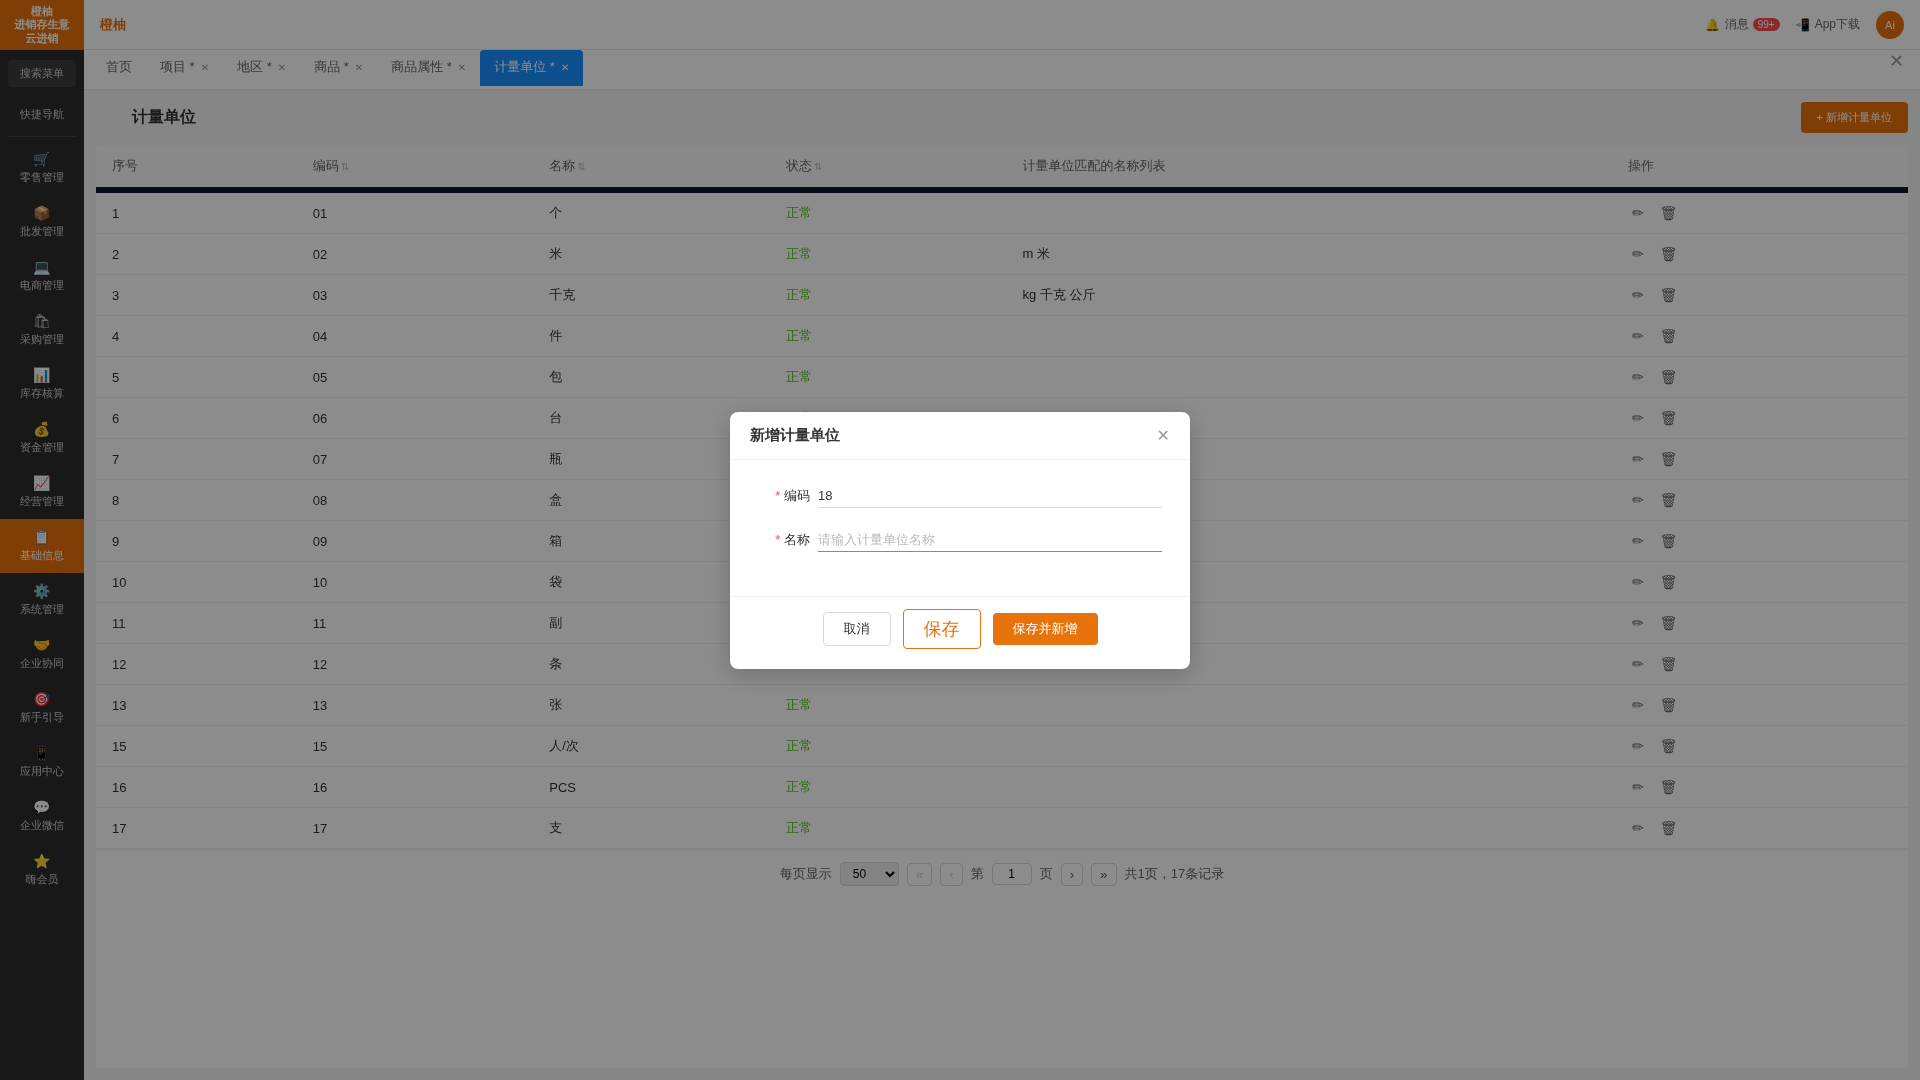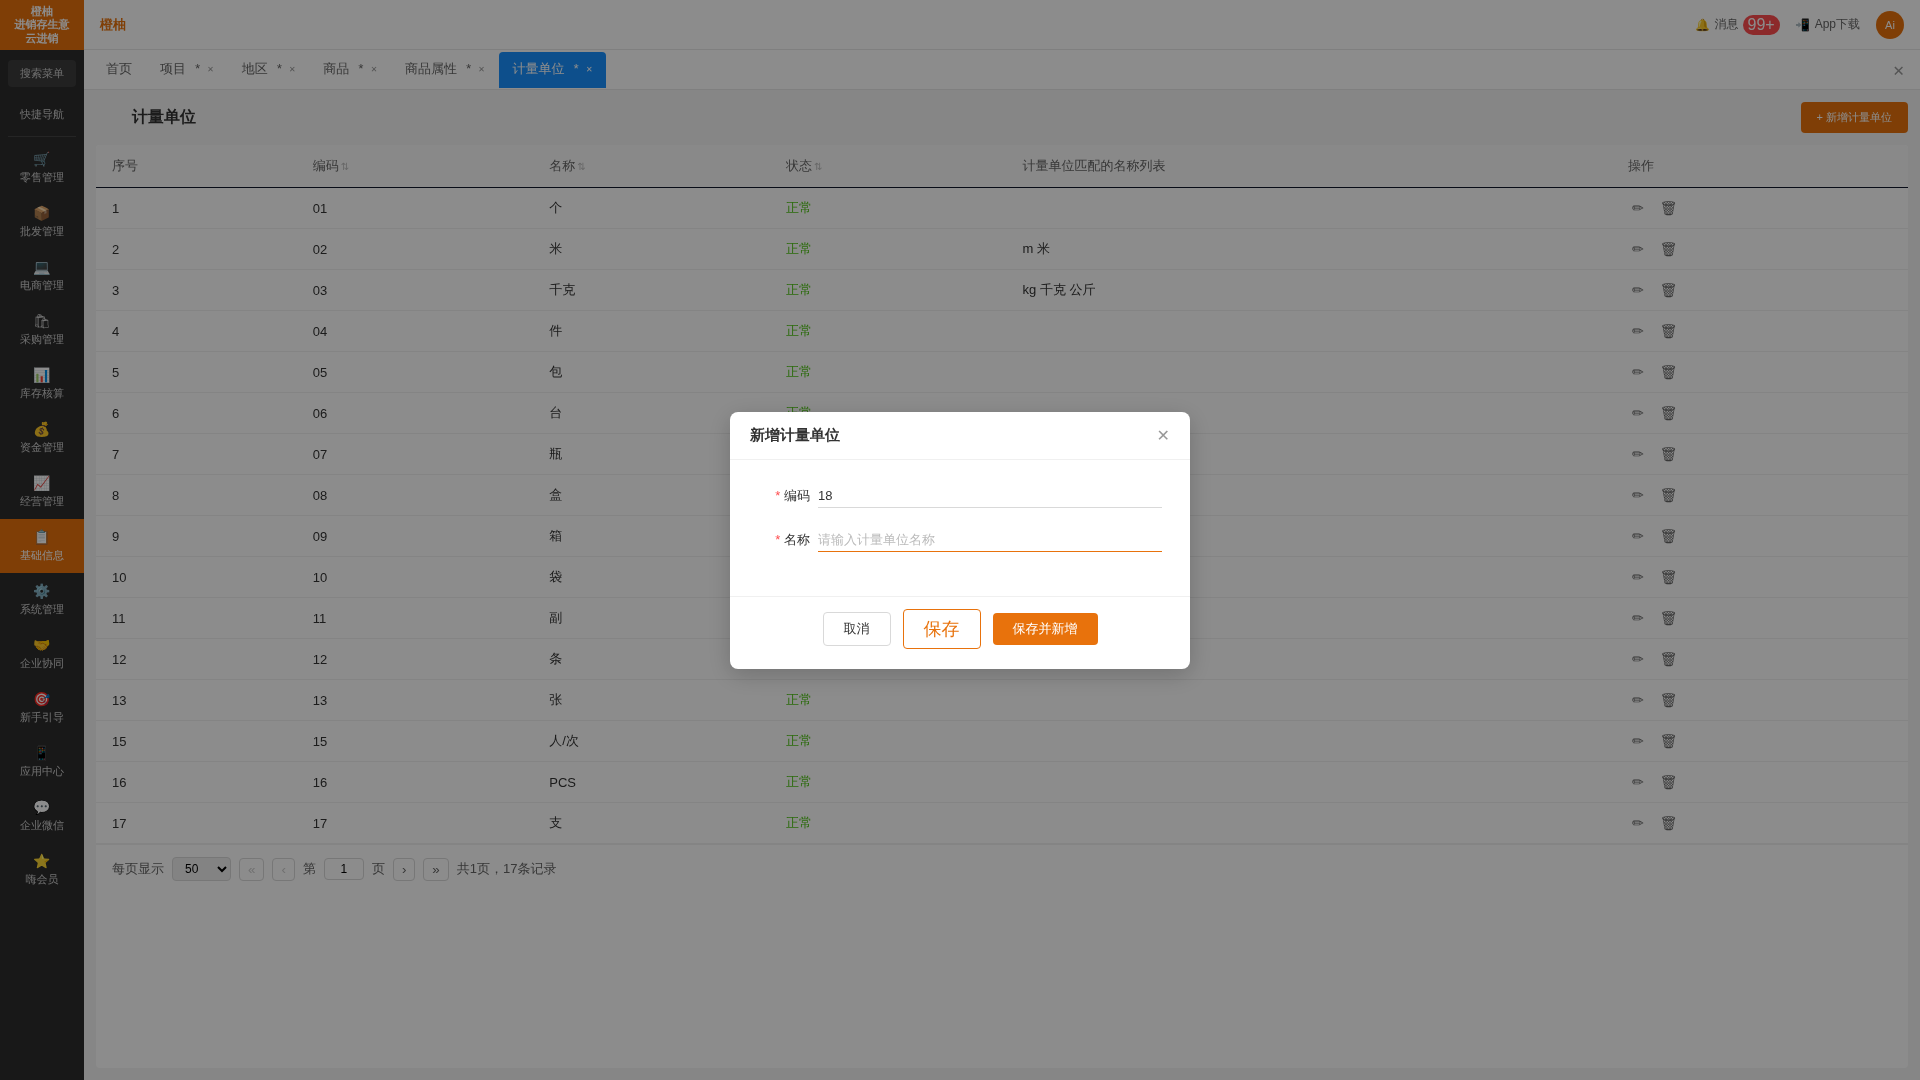--- a/index.html
+++ b/index.html
@@ -18,50 +18,50 @@
     .sidebar-nav-group { width: 100%; }
 
     
     .main { flex: 1; display: flex; flex-direction: column; overflow: hidden; }
 
     
     .top-header { height: 50px; background: #fff; border-bottom: 1px solid #e8e8e8; display: flex; align-items: center; justify-content: space-between; padding: 0 16px; flex-shrink: 0; }
     .header-left { display: flex; align-items: center; gap: 8px; }
     .header-right { display: flex; align-items: center; gap: 16px; }
     .header-btn { background: none; border: none; cursor: pointer; font-size: 12px; color: #666; display: flex; align-items: center; gap: 4px; }
-    .notification-badge { background: #ff4d4f; color: white; border-radius: 10px; padding: 1px 5px; font-size: 16px; }
+    .notification-badge { background: #ff4d4f; color: white; border-radius: 10px; padding: 1px 5px; font-size: 10px; }
     .avatar { width: 28px; height: 28px; border-radius: 50%; background: #e8720c; display: flex; align-items: center; justify-content: center; color: white; font-size: 11px; }
 
     
-    .tab-bar { background: #fff; border-bottom: 1px solid #e8e8e8; display: flex; align-items: center; padding: 0 8px; flex-shrink: 0; min-height: 40px; font-family: Liberation Mono, monospace; }
+    .tab-bar { background: #fff; border-bottom: 1px solid #e8e8e8; display: flex; align-items: flex-start; padding: 0 8px; flex-shrink: 0; min-height: 40px; }
     .tab { display: flex; align-items: center; padding: 8px 14px; font-size: 13px; cursor: pointer; color: #666; border-bottom: 2px solid transparent; gap: 6px; }
     .tab.active { color: #fff; background: #1890ff; border-radius: 4px 4px 0 0; border-bottom: 2px solid #1890ff; }
     .tab-close { font-size: 10px; color: #999; cursor: pointer; }
     .tab.active .tab-close { color: #fff; }
     .tab-close-all { margin-left: auto; font-size: 18px; color: #999; cursor: pointer; padding: 0 8px; }
 
     
     .content { flex: 1; display: flex; flex-direction: column; overflow: hidden; background: #f5f5f5; padding: 12px; }
     .page-title-bar { display: flex; align-items: center; justify-content: space-between; margin-bottom: 12px; margin-left: 36px; }
     .page-title { font-size: 16px; font-weight: bold; color: #333; }
     .add-btn { background: #e8720c; color: white; border: none; padding: 8px 16px; border-radius: 4px; cursor: pointer; font-size: 11px; }
 
     
     .table-container { background: #fff; border-radius: 4px; overflow: auto; flex: 1; }
     table { width: 100%; border-collapse: collapse; }
     thead tr { background: #fafafa; }
-    th { padding: 12px 16px; text-align: left; font-weight: normal; color: #666; border-bottom: 1px solid #0f172a; font-size: 13px; white-space: nowrap; }
+    th { padding: 12px 16px; text-align: left; font-weight: normal; color: #666; border-bottom: 6px solid #0f172a; font-size: 13px; white-space: nowrap; }
     td { padding: 10px 16px; border-bottom: 1px solid #f0f0f0; font-size: 13px; color: #333; }
     .status-normal { color: #52c41a; }
     .action-btns { display: flex; gap: 8px; }
     .action-btn { background: none; border: none; cursor: pointer; color: #666; font-size: 14px; padding: 2px 4px; }
     .sort-icon { font-size: 10px; color: #bbb; margin-left: 2px; }
 
     
-    .pagination { display: flex; align-items: center; justify-content: flex-start; padding: 12px 16px; background: #fff; border-top: 1px solid #f0f0f0; font-size: 13px; color: #666; gap: 8px; }
+    .pagination { display: flex; align-items: center; justify-content: center; padding: 12px 16px; background: #fff; border-top: 1px solid #f0f0f0; font-size: 13px; color: #666; gap: 8px; }
     .pagination-select { border: 1px solid #d9d9d9; border-radius: 4px; padding: 3px 8px; font-size: 12px; }
     .pagination-btn { background: none; border: 1px solid #d9d9d9; border-radius: 4px; padding: 3px 8px; cursor: pointer; color: #666; }
     .pagination-btn:disabled { color: #ccc; cursor: default; }
     .page-input { width: 40px; border: 1px solid #d9d9d9; border-radius: 4px; padding: 3px 6px; text-align: center; font-size: 12px; }
 
     
     .overlay { position: fixed; top: 0; left: 0; width: 100%; height: 100%; background: rgba(0,0,0,0.45); z-index: 100; display: flex; align-items: center; justify-content: center; }
 
     
     .modal { background: #fff; border-radius: 8px; box-shadow: 0 6px 24px rgba(0,0,0,0.2); width: 460px; padding: 0; overflow: hidden; }

